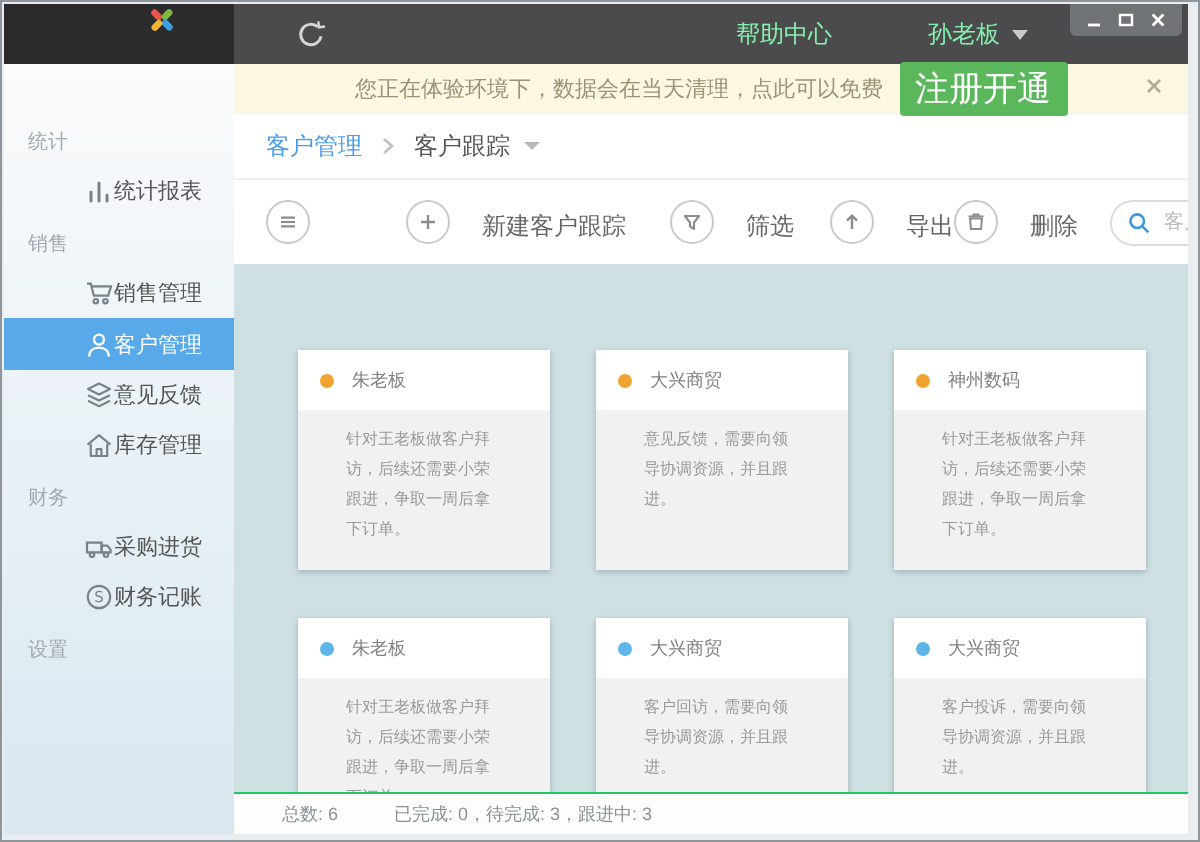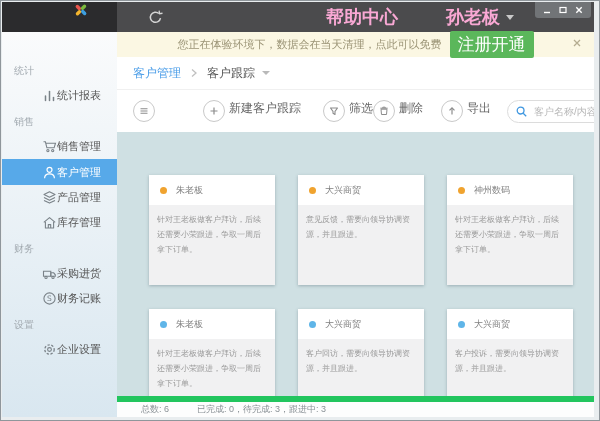--- a/index.html
+++ b/index.html
@@ -11,21 +11,21 @@
   .app { position:absolute; left:1px; top:1px; width:592px; height:415px;
          display:flex; flex-direction:column; overflow:hidden; background:#fff; }
 
   
   .titlebar { height:30px; flex:0 0 30px; background:#4b4b4d; display:flex; align-items:center; }
   .logo-area { width:115px; height:100%; background:#2b2b2d; display:flex; align-items:center;
                padding-left:42px; gap:12px;flex-direction:column; }
   .app-title { color:#d9d9d9; font-size:13px; white-space:nowrap; }
   .tb-icon { display:inline-flex; color:#d5d5d5; }
   .refresh-btn { margin-left:30px; cursor:pointer; }
-  .tb-right { margin-left:auto; display:flex; align-items:center; color:#f9a8d4; font-size:18px;font-weight:bold; }
+  .tb-right { margin-left:auto; display:flex; align-items:center; color:#86efac; font-size:12px; }
   .help-link { margin-right:48px; cursor:pointer; }
   .user-menu { margin-right:80px; display:flex; align-items:center; gap:6px; cursor:pointer;text-align:center; }
   .chev-down { width:0; height:0; border-left:4px solid transparent; border-right:4px solid transparent;
                border-top:5px solid #c9c9c9; display:inline-block; }
   .win-controls { position:absolute; top:0; right:3px; width:56px; height:16px; background:#717477;
                   border-radius:0 0 3px 3px; display:flex; align-items:center; justify-content:center;
                   gap:8px; z-index:9; }
   .wc { display:inline-flex; cursor:pointer; }
 
   
@@ -56,21 +56,21 @@
   .crumb-sep { display:inline-flex; margin:0 9px; color:#c0c0c0; }
   .crumb-current { color:#555; }
   .crumb-caret { margin-left:7px; width:0; height:0; border-left:4px solid transparent;
                  border-right:4px solid transparent; border-top:4px solid #b9b9b9; }
 
   .toolbar { height:42px; flex:0 0 42px; background:#fff; display:flex; align-items:center;
              padding:0 8px 0 16px; }
   .circle-btn { width:22px; height:22px; border:1px solid #c9c9c9; border-radius:50%;
                 display:inline-flex; align-items:center; justify-content:center; color:#8c8c8c;
                 background:#fff; cursor:pointer; flex:0 0 auto; }
-  .tool-group { display:flex; align-items:flex-start; gap:4px; cursor:pointer; }
+  .tool-group { display:flex; align-items:flex-end; gap:16px; cursor:pointer; }
   .tool-label { font-size:12px; color:#666; white-space:nowrap; }
   .g-new { margin-left:48px; }
   .g-filter { margin-left:22px; }
   .g-delete { margin-left:auto; }
   .g-export { margin-left:18px; }
   .search-wrap { position:relative; margin-left:16px; }
   .search-input { width:118px; height:23px; border:1px solid #dcdcdc; border-radius:12px;
                   padding:0 8px 0 26px; font-size:10px; color:#666; outline:none; background:#fff; }
   .search-input::placeholder { color:#b8b8b8; }
   .search-icon { position:absolute; left:8px; top:5px; color:#3f97e0; display:inline-flex; }
@@ -79,24 +79,24 @@
   .card-grid { display:grid; grid-template-columns:repeat(3,126px); column-gap:23px; row-gap:24px;
                grid-auto-rows:110px; }
   .card { background:#f1f1f2; box-shadow:0 1px 3px rgba(70,95,105,.38); display:flex;
           flex-direction:column; overflow:hidden; cursor:pointer; }
   .card-head { height:30px; flex:0 0 30px; background:#fff; display:flex; align-items:center;
                padding-left:11px; gap:9px; }
   .dot { width:7px; height:7px; border-radius:50%; flex:0 0 auto; }
   .dot-orange { background:#f0a32f; }
   .dot-blue { background:#5fb5e8; }
   .card-title { font-size:9px; color:#808080; }
-  .card-body { flex:1; padding:7px 8px; font-size:8px; line-height:15px; color:#9a9a9a;
+  .card-body { flex:1; padding:7px 24px; font-size:8px; line-height:15px; color:#9a9a9a;
                overflow:hidden; }
 
-  .statusbar { height:21px; flex:0 0 21px; background:#fdfdfd; border-top:6px solid #22c55e;
+  .statusbar { height:21px; flex:0 0 21px; background:#fdfdfd; border-top:1px solid #22c55e;
                display:flex; align-items:center; padding-left:24px; font-size:9px; color:#8a9196;text-align:right; }
   .status-detail { margin-left:28px; }
 
   svg { display:block; }
 </style>
 </head>
 <body>
 
 <div class="window">
   <div class="app">
@@ -184,21 +184,21 @@
           <span>客户管理</span>
         </div>
         <div class="side-item">
           <span class="icon">
             <svg width="15" height="15" viewBox="0 0 15 15" fill="none" stroke="currentColor" stroke-width="1.1" stroke-linejoin="round">
               <path d="M7.5 1.8L13 4.5 7.5 7.2 2 4.5z"></path>
               <path d="M2 7.6l5.5 2.7L13 7.6"></path>
               <path d="M2 10.4l5.5 2.7 5.5-2.7"></path>
             </svg>
           </span>
-          <span>产品管理</span>
+          <span>意见反馈</span>
         </div>
         <div class="side-item">
           <span class="icon">
             <svg width="15" height="15" viewBox="0 0 15 15" fill="none" stroke="currentColor" stroke-width="1.1" stroke-linejoin="round">
               <path d="M1.8 7.3L7.5 2.6l5.7 4.7"></path>
               <path d="M3.4 6.8v6.2h8.2V6.8"></path>
               <path d="M6.3 13v-3.4h2.4V13"></path>
             </svg>
           </span>
           <span>库存管理</span>
@@ -220,29 +220,20 @@
           <span class="icon">
             <svg width="15" height="15" viewBox="0 0 15 15" fill="none" stroke="currentColor" stroke-width="1.1">
               <circle cx="7.5" cy="7.5" r="5.6"></circle>
               <text x="7.5" y="10.2" text-anchor="middle" font-size="7.5" fill="currentColor" stroke="none" font-family="'DejaVu Sans',sans-serif">S</text>
             </svg>
           </span>
           <span>财务记账</span>
         </div>
 
         <div class="side-section-label">设置</div>
-        <div class="side-item">
-          <span class="icon">
-            <svg width="15" height="15" viewBox="0 0 15 15" fill="none" stroke="currentColor" stroke-width="1.3">
-              <circle cx="7.5" cy="7.5" r="4.7" stroke-dasharray="2.3 1.6"></circle>
-              <circle cx="7.5" cy="7.5" r="1.9" stroke-width="1.1"></circle>
-            </svg>
-          </span>
-          <span>企业设置</span>
-        </div>
       </aside>
 
       <main class="main">
 
         <div class="notice">
           <span>您正在体验环境下，数据会在当天清理，点此可以免费</span>
           <button class="notice-btn">注册开通</button>
           <span class="notice-close">
             <svg width="10" height="10" viewBox="0 0 10 10">
                 <path d="M2 2l6 6M8 2L2 8" stroke="currentColor" stroke-width="1.3"></path>
@@ -277,39 +268,39 @@
           </span>
           <span class="tool-group g-filter">
             <span class="circle-btn">
               <svg width="12" height="12" viewBox="0 0 12 12">
                   <path d="M2.5 3h7L7 6.3v3.2L5 8.2V6.3z" fill="none" stroke="currentColor" stroke-width="1.1" stroke-linejoin="round"></path>
                 </svg>
             </span>
             <span class="tool-label">筛选</span>
           </span>
 
+          <span class="tool-group g-export">
+            <span class="circle-btn">
+              <svg width="12" height="12" viewBox="0 0 12 12" fill="none" stroke="currentColor" stroke-width="1.2">
+                <path d="M6 9.5V3"></path>
+                  <path d="M3.5 5.3L6 2.8l2.5 2.5"></path>
+              </svg>
+            </span>
+            <span class="tool-label">导出</span>
+          </span>
           <span class="tool-group g-delete">
             <span class="circle-btn">
               <svg width="12" height="12" viewBox="0 0 12 12" fill="none" stroke="currentColor" stroke-width="1">
                 <path d="M3 4.2h6l-.5 5.3h-5z"></path>
                   <path d="M2.3 3.2h7.4"></path>
                   <path d="M4.8 3.2V2.2h2.4v1"></path>
               </svg>
             </span>
             <span class="tool-label">删除</span>
           </span>
-          <span class="tool-group g-export">
-            <span class="circle-btn">
-              <svg width="12" height="12" viewBox="0 0 12 12" fill="none" stroke="currentColor" stroke-width="1.2">
-                <path d="M6 9.5V3"></path>
-                  <path d="M3.5 5.3L6 2.8l2.5 2.5"></path>
-              </svg>
-            </span>
-            <span class="tool-label">导出</span>
-          </span>
           <span class="search-wrap">
             <span class="search-icon">
               <svg width="13" height="13" viewBox="0 0 13 13" fill="none" stroke="currentColor" stroke-width="1.3">
                 <circle cx="5.6" cy="5.6" r="3.4"></circle>
                   <path d="M8.2 8.2l3 3"></path>
               </svg>
             </span>
             <input class="search-input" type="text" placeholder="客户名称/内容描述" style="">
           </span>
         </div>

